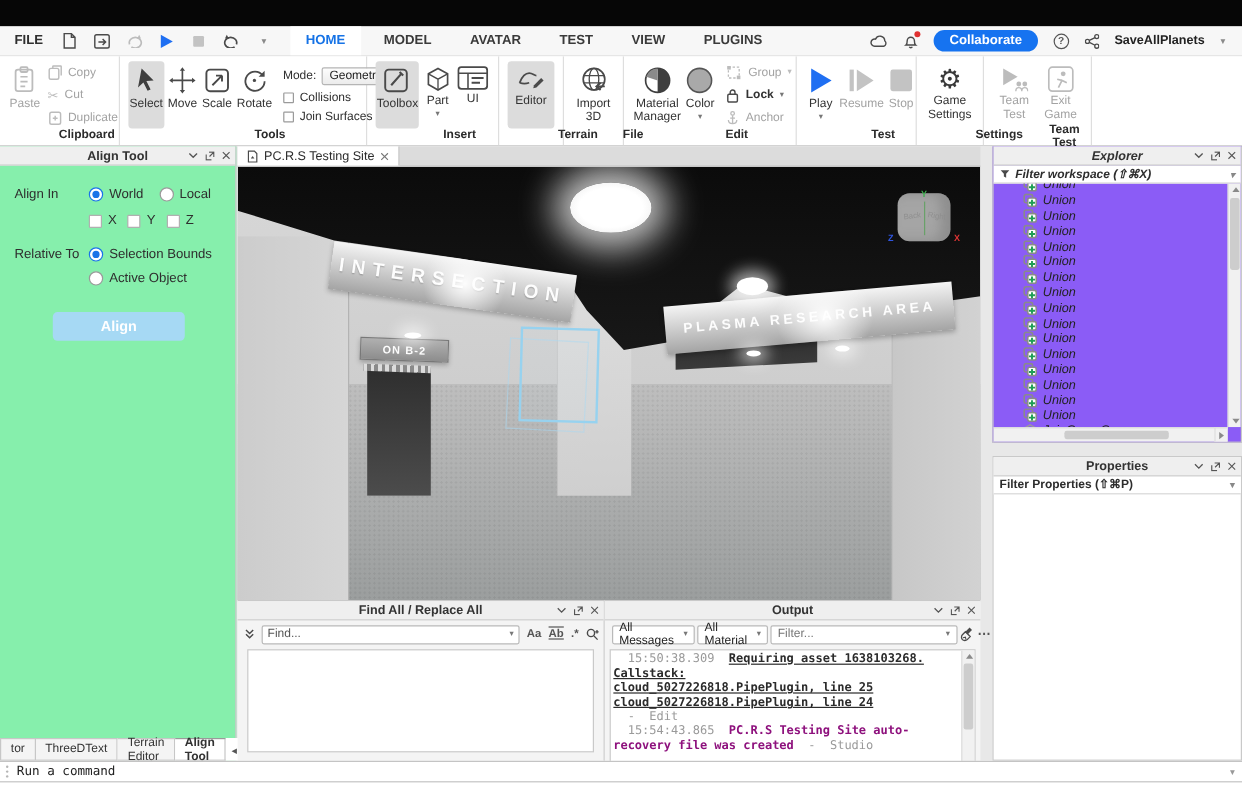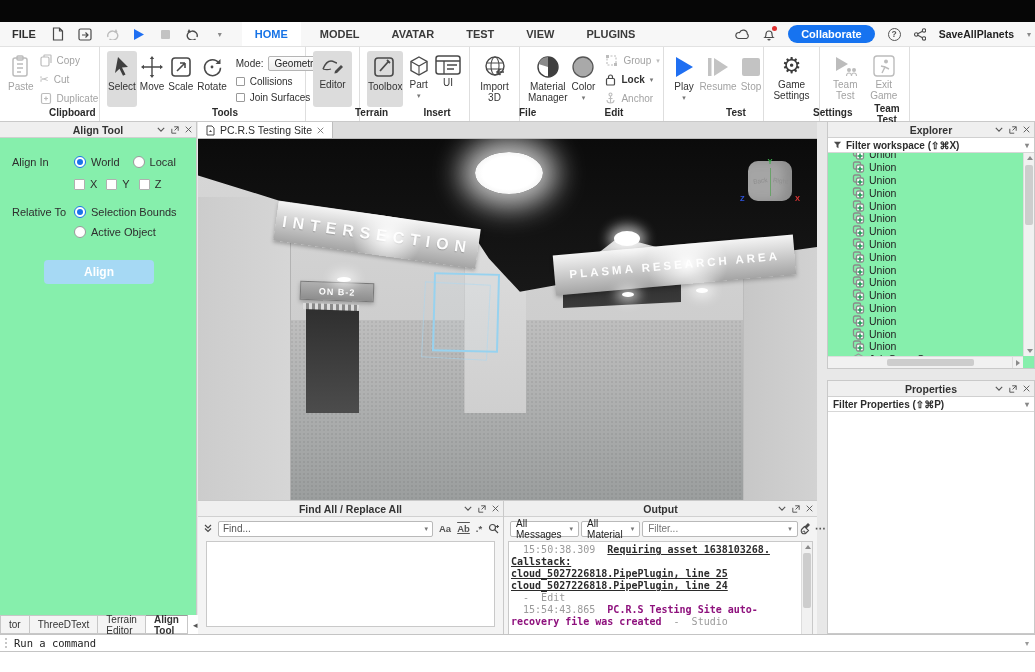--- a/index.html
+++ b/index.html
@@ -16,21 +16,21 @@
 
   
   .menubar { position:absolute; left:0; top:22px; width:1035px; height:25px; background:#f7f7f7;
              border-bottom:1px solid #e2e2e2; display:flex; align-items:center; font-size:11px; }
   .menubar .file { font-weight:700; color:#2f2f2f; padding:0 14px 0 12px; }
   .qat { display:flex; align-items:center; gap:11px; padding-right:14px; }
   .qat .qbtn { width:16px; height:16px; display:flex; align-items:center; justify-content:center; }
   .menu-tabs { display:flex; align-items:center; gap:6px; height:100%; }
   .mtab { padding:0 13px; height:100%; display:flex; align-items:center; font-weight:700; color:#3a3a3a; }
   .mtab.active { color:#1673e6; background:#fff; }
-  .menu-right { margin-left:auto; display:flex; align-items:center; gap:13px; padding-right:4px;justify-content:space-between; }
+  .menu-right { margin-left:auto; display:flex; align-items:center; gap:13px; padding-right:14px;justify-content:space-between; }
   .collab-btn { background:#1673f0; color:#fff; font-weight:700; font-size:11px;
                 padding:3px 13px; border-radius:12px; }
   .bell-wrap { position:relative; }
   .bell-dot { position:absolute; right:-2px; top:-2px; width:5px; height:5px; border-radius:50%; background:#e03131; }
   .account { font-weight:700; color:#222; font-size:10.5px; }
   .mini-drop { font-size:8px; color:#8a8a8a; }
 
   
   .ribbon { position:absolute; left:0; top:47px; width:1035px; height:75px; background:#fff;
             border-bottom:1px solid #c9c9c9; display:flex; }
@@ -166,21 +166,21 @@
   .seg-warn { color:#8e117d; font-weight:700; }
   .vscroll { position:absolute; right:0; top:0; bottom:0; width:11px; background:#f1f1f1; border-left:1px solid #ddd; }
   .vthumb { position:absolute; left:1px; width:8px; background:#cdcdcd; border-radius:2px; }
   .sarrow { position:absolute; left:0; width:11px; height:10px; display:flex; align-items:center; justify-content:center; }
   .tri-up { width:0; height:0; border-left:3px solid transparent; border-right:3px solid transparent; border-bottom:4px solid #8a8a8a; }
   .tri-down { width:0; height:0; border-left:3px solid transparent; border-right:3px solid transparent; border-top:4px solid #8a8a8a; }
   .tri-right { width:0; height:0; border-top:3px solid transparent; border-bottom:3px solid transparent; border-left:4px solid #8a8a8a; }
 
   
   .right-col { position:absolute; left:827px; top:0; width:208px; height:512px; }
-  .explorer { position:absolute; left:0; top:0; width:208px; height:247px; background:#86efac; border:1px solid #c9c9c9; border-top:none; }
+  .explorer { position:absolute; left:0; top:0; width:208px; height:247px; background:#8b5cf6; border:1px solid #c9c9c9; border-top:none;font-style:italic; }
   .tree-area { position:absolute; left:0; top:31px; right:0; bottom:12px; overflow:hidden; }
   .tree { margin-top:-5px; }
   .tree-row { display:flex; align-items:center; height:12.8px; font-size:10.5px; color:#222; padding-left:10px; }
   .expander { width:14px; font-size:7px; color:#444; text-align:center; flex:none; }
   .tree-ico { width:13px; height:12px; flex:none; margin-right:4px; }
   .hscroll { position:absolute; left:0; right:11px; bottom:0; height:12px; background:#f1f1f1; border-top:1px solid #ddd; }
   .hthumb { position:absolute; top:2px; left:30%; width:45%; height:7px; background:#cdcdcd; border-radius:2px; }
   .hs-right { position:absolute; right:11px; bottom:0; width:11px; height:12px; background:#f1f1f1; border-top:1px solid #ddd; border-left:1px solid #ddd;
           display:flex; align-items:center; justify-content:center; }
   .properties { position:absolute; left:0; top:258px; width:208px; height:254px; background:#fff; border:1px solid #c9c9c9; }
@@ -356,61 +356,61 @@
             </div>
           <div class="chk-row">
             <span class="cb"></span>
               <span>Join Surfaces</span>
             </div>
         </div>
       </div>
       <div class="rcaption">Tools</div>
     </div>
 
+    <div class="rgroup" style="width:110px">
+      <div class="ritems">
+        <div class="rbig sel">
+          <svg width="24" height="24" viewBox="0 0 24 24" class="ico">
+              <rect x="2" y="3" width="18" height="18" rx="3" fill="none" stroke="currentColor" stroke-width="1.6"></rect>
+              <path d="M7 16L15 7M14 5l3 3" stroke="currentColor" stroke-width="1.8" fill="none"></path>
+            </svg>
+          <span>Toolbox</span>
+        </div>
+        <div class="rbig">
+          <svg width="24" height="22" viewBox="0 0 24 22" class="ico">
+              <path d="M12 2l8 4.5v9L12 20l-8-4.5v-9z" fill="none" stroke="currentColor" stroke-width="1.4"></path>
+              <path d="M4 6.5l8 4.5 8-4.5M12 11v9" fill="none" stroke="currentColor" stroke-width="1.1"></path>
+            </svg>
+          <span>Part</span>
+          <span class="tiny-drop">▾</span>
+        </div>
+        <div class="rbig">
+          <svg width="26" height="20" viewBox="0 0 26 20" class="ico">
+              <rect x="1" y="1" width="24" height="18" rx="2.5" fill="none" stroke="currentColor" stroke-width="1.5"></rect>
+              <path d="M1 6h24M9 6v13" stroke="currentColor" stroke-width="1.3"></path>
+              <path d="M12 10h10M12 14h7" stroke="currentColor" stroke-width="1.6"></path>
+            </svg>
+          <span>UI</span>
+        </div>
+      </div>
+      <div class="rcaption">Insert</div>
+    </div>
+
     <div class="rgroup" style="width:54px">
       <div class="ritems" style="justify-content:center">
         <div class="rbig sel">
           <svg width="24" height="22" viewBox="0 0 24 22" class="ico">
               <path d="M2 14c2-5 5-8 8-8s4 2 6 2" fill="none" stroke="currentColor" stroke-width="1.5"></path>
               <path d="M14 16l6-6 2 2-6 6-2.6.6z" fill="currentColor"></path>
               <path d="M2 14c3 1 5 1 8 0" fill="none" stroke="currentColor" stroke-width="1.3"></path>
             </svg>
           <span>Editor</span>
         </div>
       </div>
       <div class="rcaption">Terrain</div>
-    </div>
-
-    <div class="rgroup" style="width:110px">
-      <div class="ritems">
-        <div class="rbig sel">
-          <svg width="24" height="24" viewBox="0 0 24 24" class="ico">
-              <rect x="2" y="3" width="18" height="18" rx="3" fill="none" stroke="currentColor" stroke-width="1.6"></rect>
-              <path d="M7 16L15 7M14 5l3 3" stroke="currentColor" stroke-width="1.8" fill="none"></path>
-            </svg>
-          <span>Toolbox</span>
-        </div>
-        <div class="rbig">
-          <svg width="24" height="22" viewBox="0 0 24 22" class="ico">
-              <path d="M12 2l8 4.5v9L12 20l-8-4.5v-9z" fill="none" stroke="currentColor" stroke-width="1.4"></path>
-              <path d="M4 6.5l8 4.5 8-4.5M12 11v9" fill="none" stroke="currentColor" stroke-width="1.1"></path>
-            </svg>
-          <span>Part</span>
-          <span class="tiny-drop">▾</span>
-        </div>
-        <div class="rbig">
-          <svg width="26" height="20" viewBox="0 0 26 20" class="ico">
-              <rect x="1" y="1" width="24" height="18" rx="2.5" fill="none" stroke="currentColor" stroke-width="1.5"></rect>
-              <path d="M1 6h24M9 6v13" stroke="currentColor" stroke-width="1.3"></path>
-              <path d="M12 10h10M12 14h7" stroke="currentColor" stroke-width="1.6"></path>
-            </svg>
-          <span>UI</span>
-        </div>
-      </div>
-      <div class="rcaption">Insert</div>
     </div>
 
     <div class="rgroup" style="width:50px">
       <div class="ritems" style="justify-content:center">
         <div class="rbig">
           <svg width="24" height="24" viewBox="0 0 24 24" class="ico">
               <circle cx="12" cy="11" r="9" fill="none" stroke="currentColor" stroke-width="1.4"></circle>
               <ellipse cx="12" cy="11" rx="4" ry="9" fill="none" stroke="currentColor" stroke-width="1.1"></ellipse>
               <path d="M3.5 8h17M3.5 14h17" stroke="currentColor" stroke-width="1.1"></path>
               <path d="M21 17l-6 0M17.5 14l-3.5 3 3.5 3" stroke="currentColor" stroke-width="1.6" fill="none"></path>

